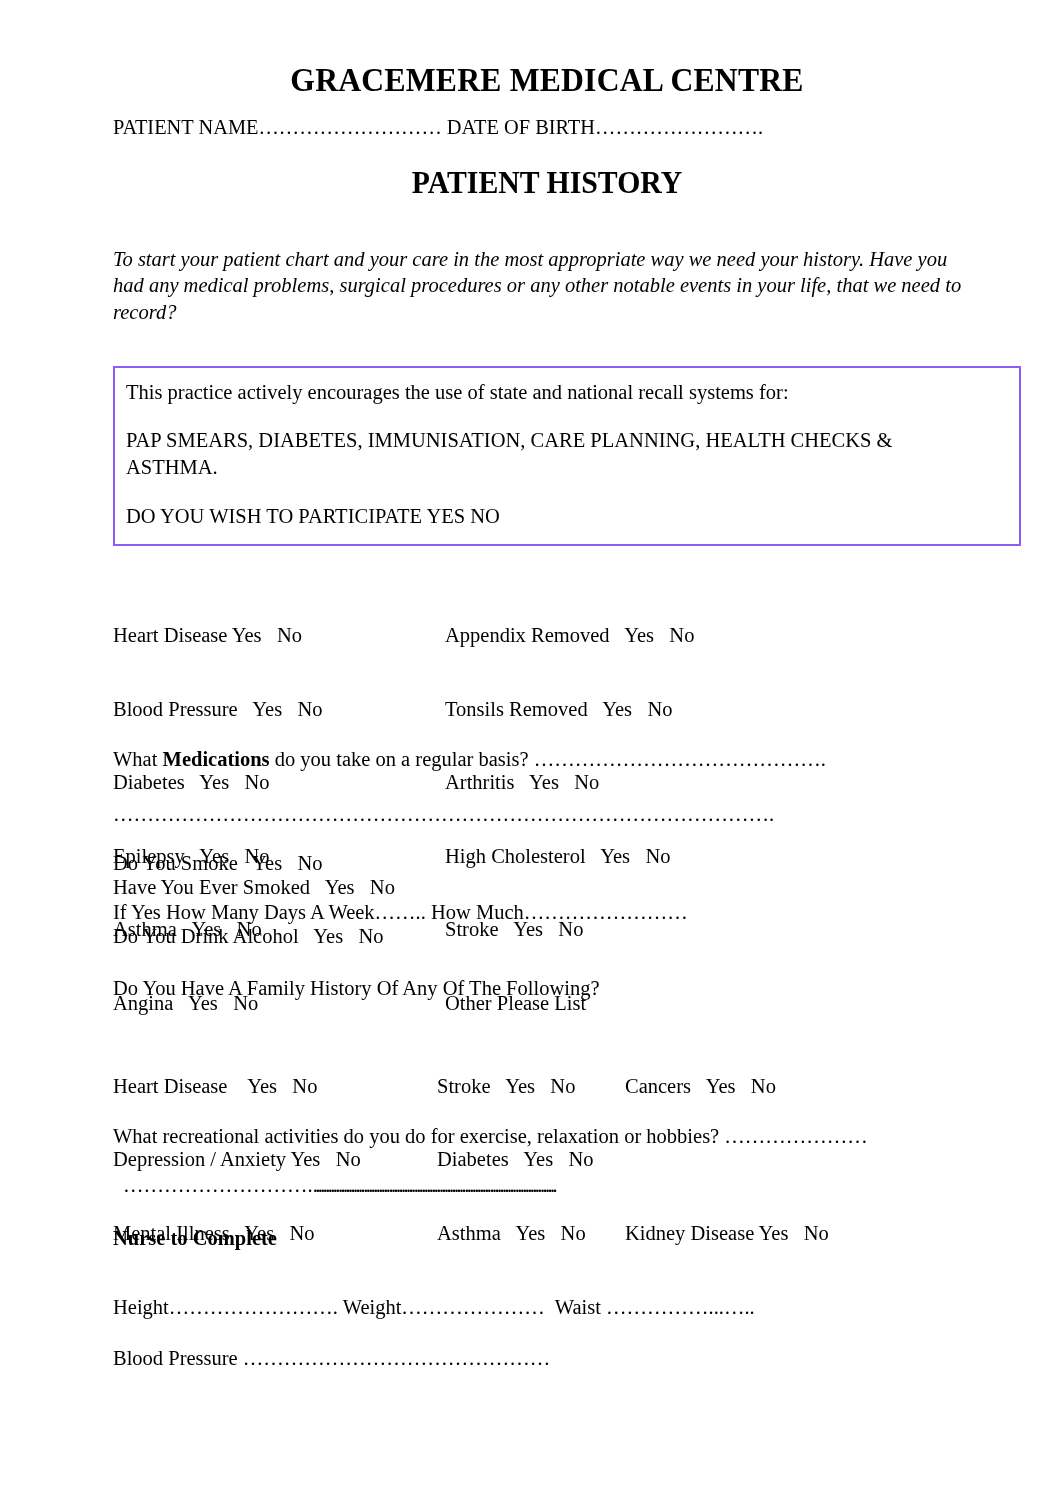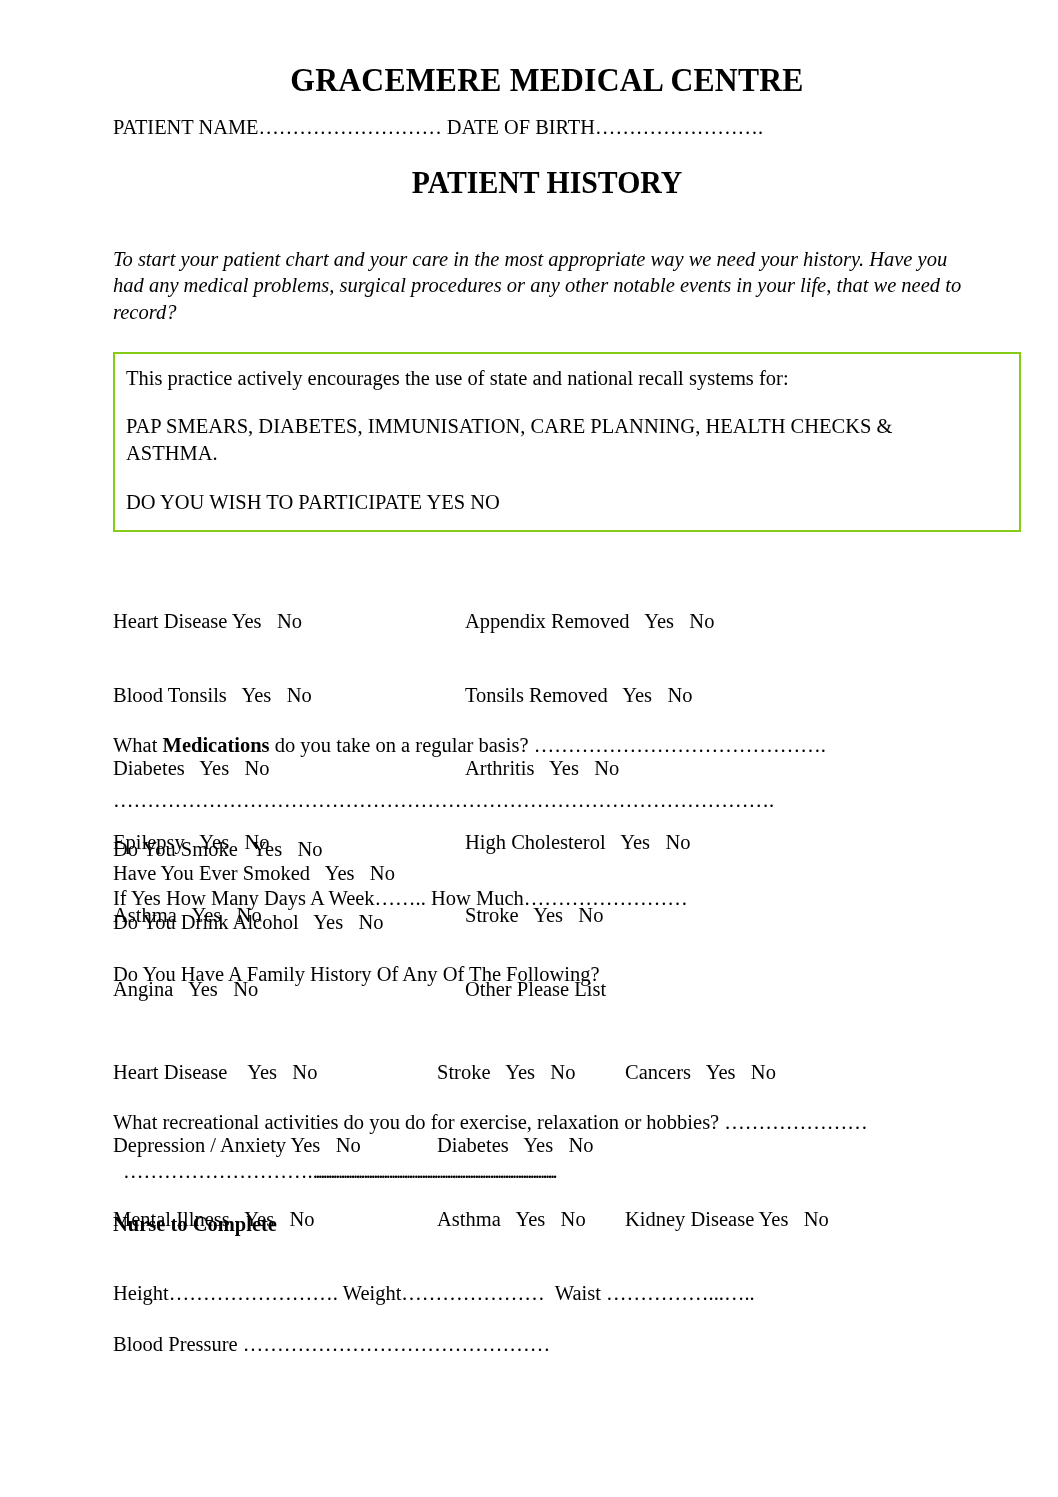--- a/index.html
+++ b/index.html
@@ -66,22 +66,22 @@
     font-size: 20.5px;
     line-height: 1.30;
     margin: 0;
     padding-top: 45px;
     width: 862px;
     font-style: italic;
   }
 
   
   .recall-box {
-    border: 2px solid #84cc16;
-    margin-top: 26px;
+    border: 2px solid #8b5cf6;
+    margin-top: 40px;
     width: 908px;
     box-sizing: border-box;
     padding: 11px 0 14px 11px;
   }
   .recall-box p {
     margin: 0;
     font-size: 20.5px;
     line-height: 1.30;
     width: 840px;
   }
@@ -109,21 +109,21 @@
     height: 152px;
     font-size: 20.5px;
     line-height: 24.5px;
   }
   .cond-col {
     position: absolute;
     top: 0;
     white-space: pre;
   }
   .cond-col.left  { left: 0px; }
-  .cond-col.right { left: 352px; }
+  .cond-col.right { left: 332px; }
   .cond-col div { height: 24.5px; }
 
   
   .qline {
     font-size: 20.5px;
     margin: 0;
     line-height: 1.25;
     white-space: pre;
   }
   .qline b { font-weight: bold; }
@@ -227,21 +227,21 @@
       <div class="gap"></div>
       <p>PAP SMEARS, DIABETES, IMMUNISATION, CARE PLANNING, HEALTH CHECKS &amp; ASTHMA.</p>
       <div class="gap2"></div>
       <p>DO YOU WISH TO PARTICIPATE   YES   NO</p>
     </div>
 
 
     <div class="cond-grid">
       <div class="cond-col left">
         <div>Heart Disease Yes   No</div>
-        <div>Blood Tonsils   Yes   No</div>
+        <div>Blood Pressure   Yes   No</div>
         <div>Diabetes   Yes   No</div>
         <div>Epilepsy   Yes   No</div>
         <div>Asthma   Yes   No</div>
         <div>Angina   Yes   No</div>
       </div>
       <div class="cond-col right">
         <div>Appendix Removed   Yes   No</div>
         <div>Tonsils Removed   Yes   No</div>
         <div>Arthritis   Yes   No</div>
         <div>High Cholesterol   Yes   No</div>

